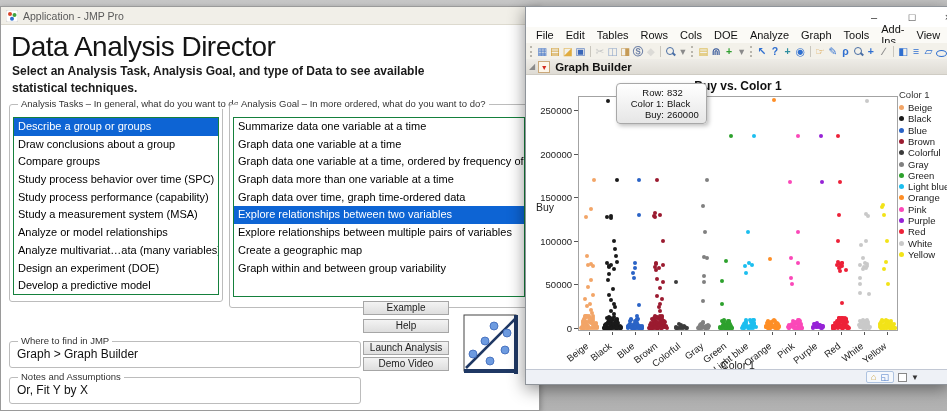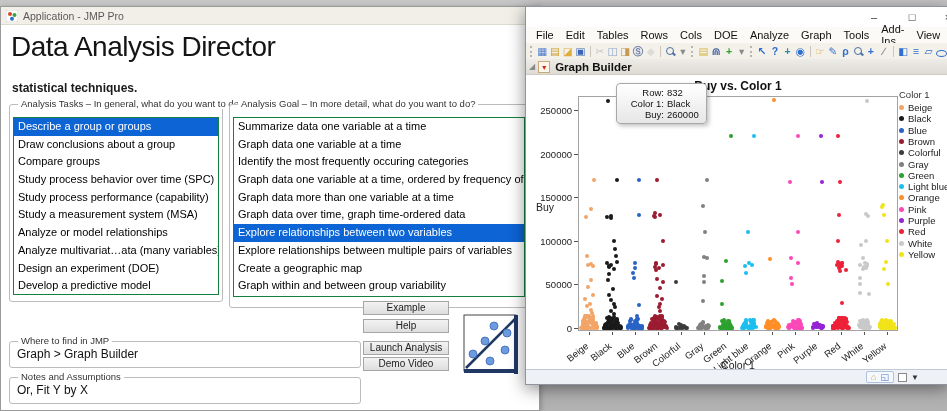--- a/index.html
+++ b/index.html
@@ -87,44 +87,44 @@
       <svg width="12" height="12" viewBox="0 0 12 12">
         <rect x="0" y="0" width="12" height="12" rx="2" fill="#ffffff" stroke="#bbb" stroke-width="0.5"></rect>
         <circle cx="4" cy="4" r="2" fill="#d8452a"></circle>
         <circle cx="8.5" cy="5" r="2" fill="#3fa23f"></circle>
         <circle cx="6" cy="8.8" r="2" fill="#2f6fd0"></circle>
       </svg>
       <span class="ttext">Application - JMP Pro</span>
     </div>
 
     <h1 class="app-heading">Data Analysis Director</h1>
+    <p class="app-sub" style="top:57px">Select an Analysis Task, Analysis Goal, and type of Data to see available</p>
     <p class="app-sub" style="top:74px">statistical techniques.</p>
 
     <div class="groupbox" style="left:8px;top:97px;width:214px;height:198px">
       <span class="group-label">Analysis Tasks – In general, what do you want to do?</span>
       <div class="listbox" style="width:206px;height:178px" id="tasks-list">
           <div class="list-item selected">Describe a group or groups</div>
           <div class="list-item">Draw conclusions about a group</div>
           <div class="list-item">Compare groups</div>
           <div class="list-item">Study process behavior over time (SPC)</div>
           <div class="list-item">Study process performance (capability)</div>
           <div class="list-item">Study a measurement system (MSA)</div>
           <div class="list-item">Analyze or model relationships</div>
           <div class="list-item">Analyze multivariat…ata (many variables)</div>
           <div class="list-item">Design an experiment (DOE)</div>
           <div class="list-item">Develop a predictive model</div>
         </div>
     </div>
 
     <div class="groupbox" style="left:228px;top:97px;width:300px;height:204px">
-      <span class="group-label">Analysis Goal – In more detail, what do you want to do?</span>
+      <span class="group-label">Analysis Goal – In more ordered, what do you want to do?</span>
       <div class="listbox" style="width:292px;height:180px" id="goals-list">
           <div class="list-item">Summarize data one variable at a time</div>
           <div class="list-item">Graph data one variable at a time</div>
-          <div class="list-item">Identify the most frequently occuring categories</div>
           <div class="list-item">Graph data one variable at a time, ordered by frequency of occurrence</div>
           <div class="list-item">Graph data more than one variable at a time</div>
           <div class="list-item">Graph data over time, graph time-ordered data</div>
           <div class="list-item selected">Explore relationships between two variables</div>
           <div class="list-item">Explore relationships between multiple pairs of variables</div>
           <div class="list-item">Create a geographic map</div>
           <div class="list-item">Graph within and between group variability</div>
         </div>
     </div>
 

